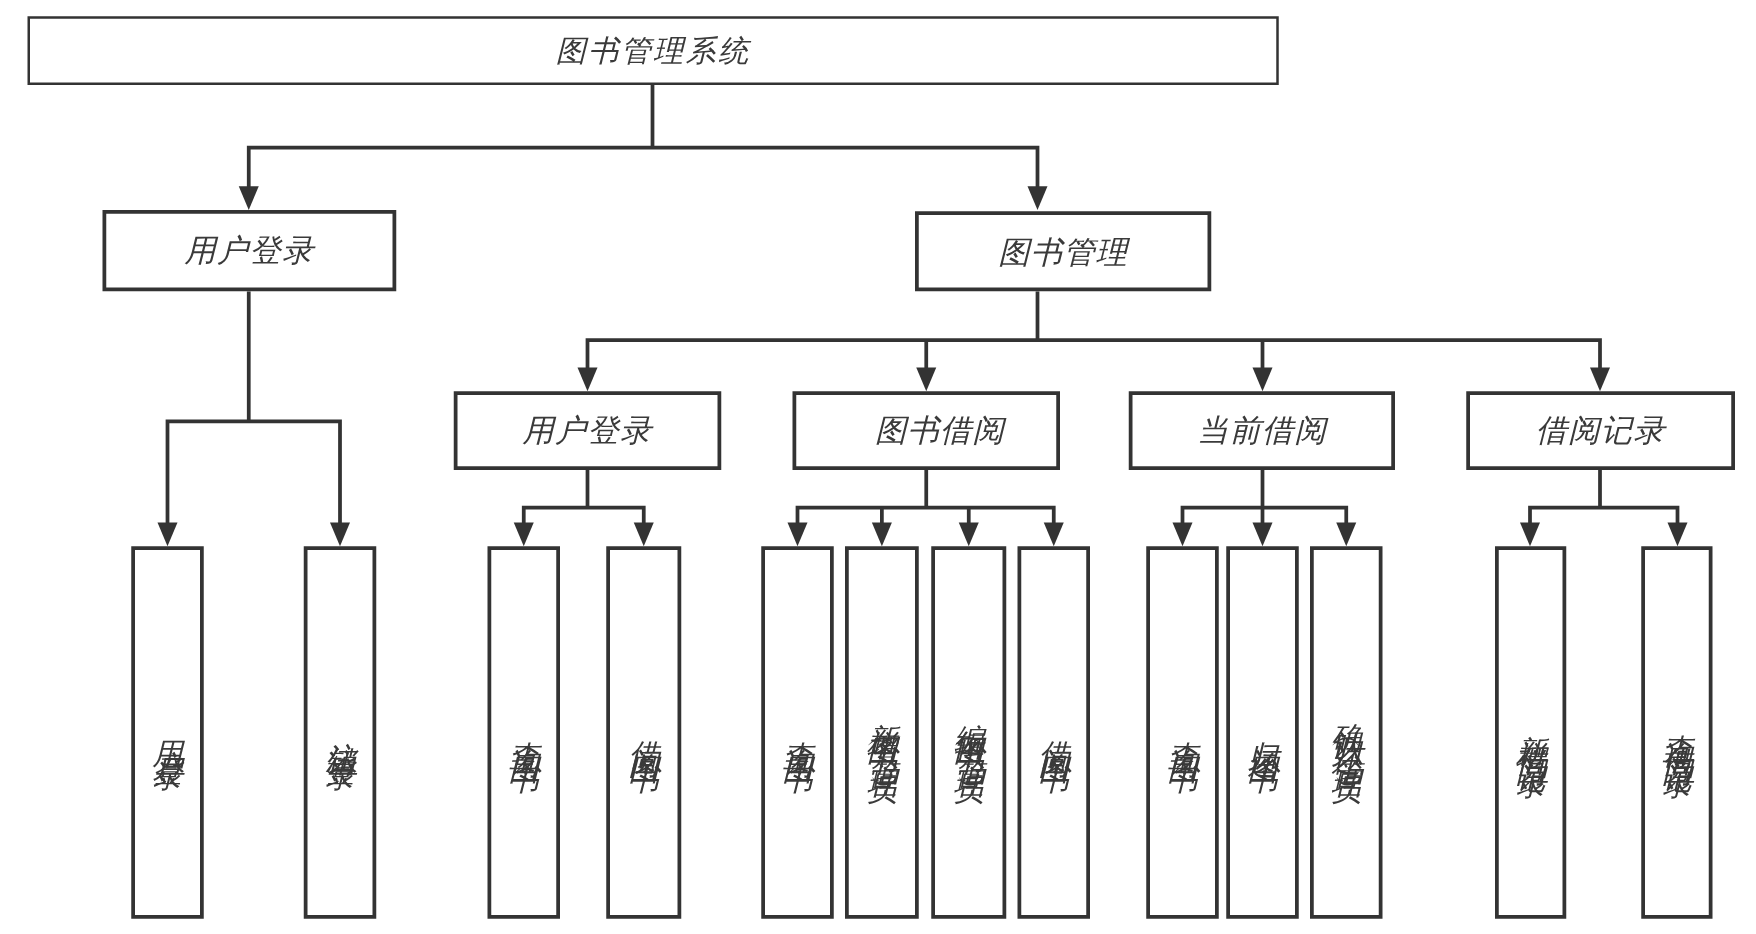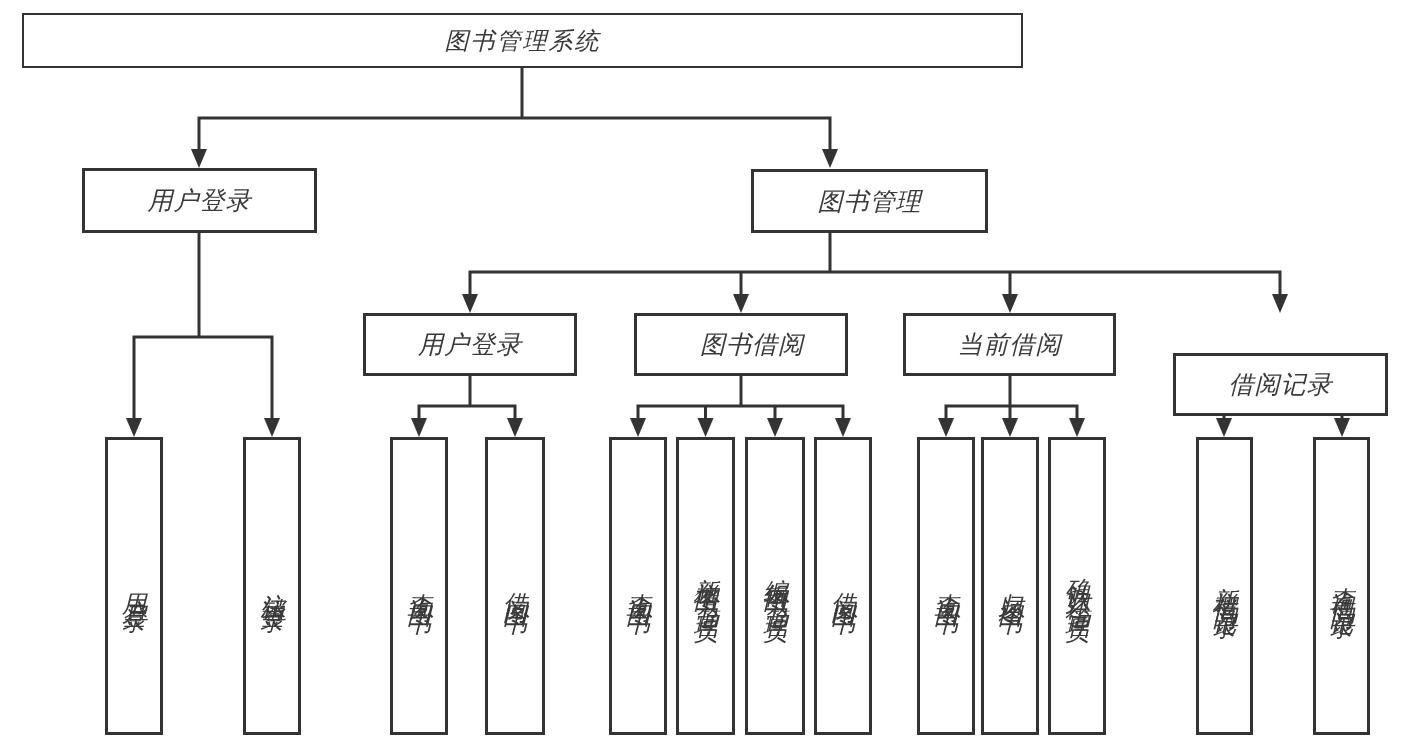--- a/index.html
+++ b/index.html
@@ -93,26 +93,26 @@
       <polygon points="1002,418 1018,418 1010,437"></polygon>
       <polygon points="1069,418 1085,418 1077,437"></polygon>
       <polygon points="1216,418 1232,418 1224,437"></polygon>
       <polygon points="1334,418 1350,418 1342,437"></polygon>
     </g>
   </svg>
 
   <div class="node hnode root" style="left:22px;top:13px;width:1001px;height:55px;">图书管理系统</div>
 
   <div class="node hnode" style="left:82px;top:168px;width:235px;height:65px;">用户登录</div>
-  <div class="node hnode" style="left:751px;top:169px;width:237px;height:64px;">图书管理</div>
+  <div class="node hnode" style="left:732px;top:169px;width:237px;height:64px;">图书管理</div>
 
   <div class="node hnode" style="left:363px;top:313px;width:214px;height:63px;">用户登录</div>
   <div class="node hnode" style="left:634px;top:313px;width:214px;height:63px;padding-left:22px;">图书借阅</div>
   <div class="node hnode" style="left:903px;top:313px;width:213px;height:63px;">当前借阅</div>
-  <div class="node hnode" style="left:1173px;top:313px;width:215px;height:63px;margin-top:40px;">借阅记录</div>
+  <div class="node hnode" style="left:1173px;top:313px;width:215px;height:63px;">借阅记录</div>
 
   <div class="node vnode" style="left:105px;top:437px;width:58px;height:298px;">用户登录</div>
   <div class="node vnode" style="left:243px;top:437px;width:58px;height:298px;">注销登录</div>
 
   <div class="node vnode" style="left:390px;top:437px;width:58px;height:298px;">查询图书</div>
   <div class="node vnode" style="left:485px;top:437px;width:60px;height:298px;">借阅图书</div>
 
   <div class="node vnode" style="left:609px;top:437px;width:58px;height:298px;">查询图书</div>
   <div class="node vnode" style="left:676px;top:437px;width:59px;height:298px;">新增图书（管理员）</div>
   <div class="node vnode" style="left:745px;top:437px;width:60px;height:298px;">编辑图书（管理员）</div>

